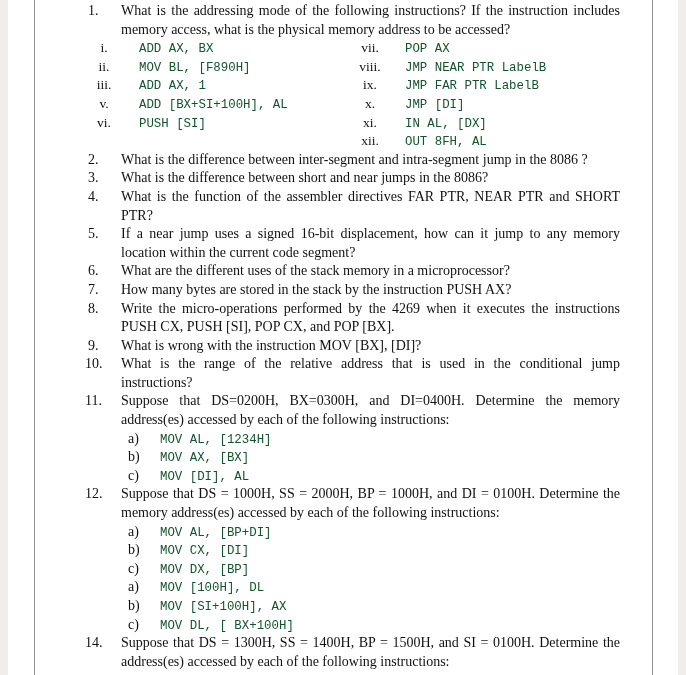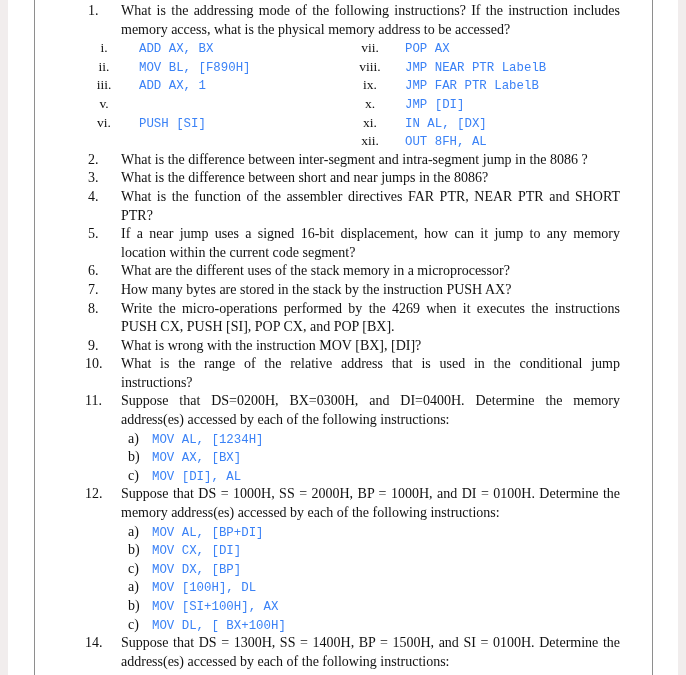--- a/index.html
+++ b/index.html
@@ -16,31 +16,31 @@
 
   .page {
     position: absolute; left: 88px; top: 2px; width: 532px;
     font-size: 14px; line-height: 18.6px;
   }
   .q { position: relative; padding-left: 21px; }
   .q .num { position: absolute; left: 0; top: 0; width: 20px; }
   .q.two .num { left: -3px; }
   .q .text { text-align: justify; margin-left: 12px; }
 
-  .mono { font-family: "Liberation Mono", "DejaVu Sans Mono", monospace; font-size: 12.4px; color: #3b82f6; }
+  .mono { font-family: "Liberation Mono", "DejaVu Sans Mono", monospace; font-size: 12.4px; color: #14532d; }
 
   .instr-grid { display: grid; grid-template-columns: 1fr 1fr; margin-left: 0px; }
   .instr { display: flex; align-items: baseline; height: 18.6px; }
   .instr .roman { width: 32px; text-align: center; font-size: 13.5px; }
   .instr .code { margin-left: 19px; }
   .instr-grid .col-right .instr .roman { width: 32px; }
 
   .sub { display: flex; align-items: baseline; height: 18.6px; padding-left: 40px; }
   .sub .letter { width: 20px; }
-  .sub .code { margin-left: 4px; }
+  .sub .code { margin-left: 12px; }
 </style>
 </head>
 <body>
 
 <div class="edge-left"></div>
 <div class="edge-right"></div>
 <div class="rule-left"></div>
 <div class="rule-right"></div>
 
 <div class="page">
@@ -58,20 +58,21 @@
       <div class="instr">
           <span class="roman">ii.</span>
           <span class="code mono">MOV BL, [F890H]</span>
         </div>
       <div class="instr">
           <span class="roman">iii.</span>
           <span class="code mono">ADD AX, 1</span>
         </div>
       <div class="instr">
           <span class="roman">v.</span>
+          <span class="code mono">ADD [BX+SI+100H], AL</span>
         </div>
       <div class="instr">
           <span class="roman">vi.</span>
           <span class="code mono">PUSH [SI]</span>
         </div>
     </div>
     <div class="col-right">
       <div class="instr">
           <span class="roman">vii.</span>
           <span class="code mono">POP AX</span>

